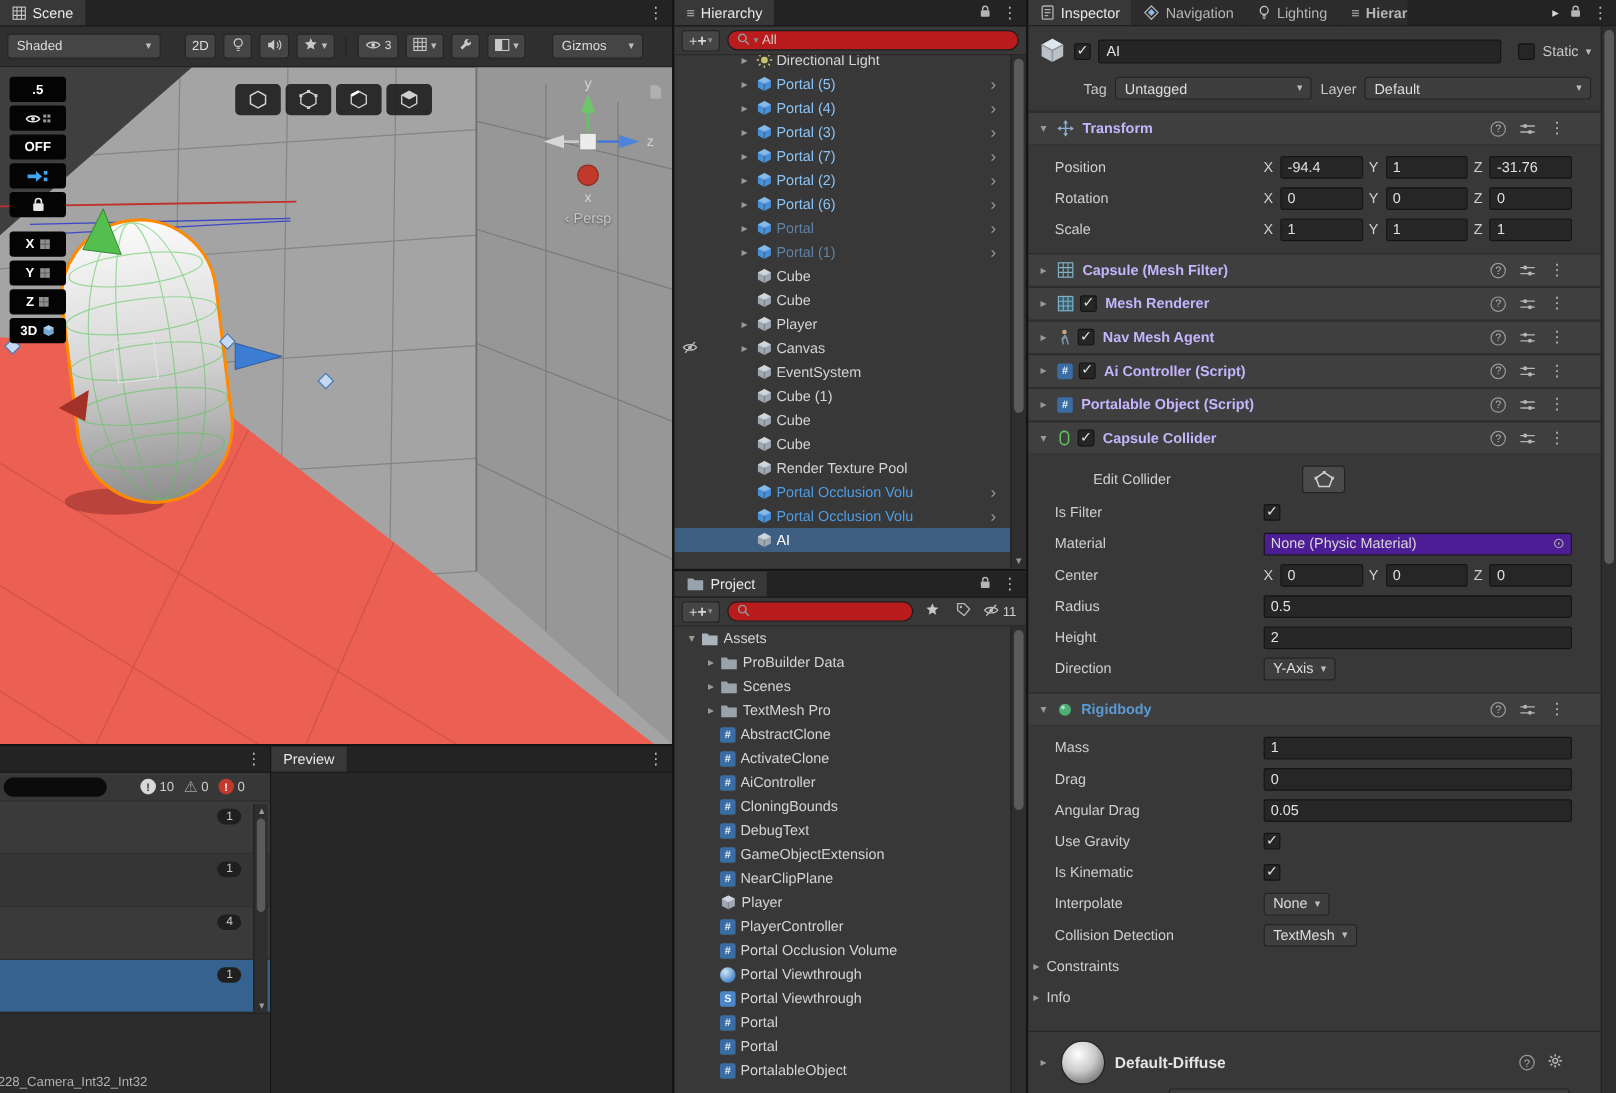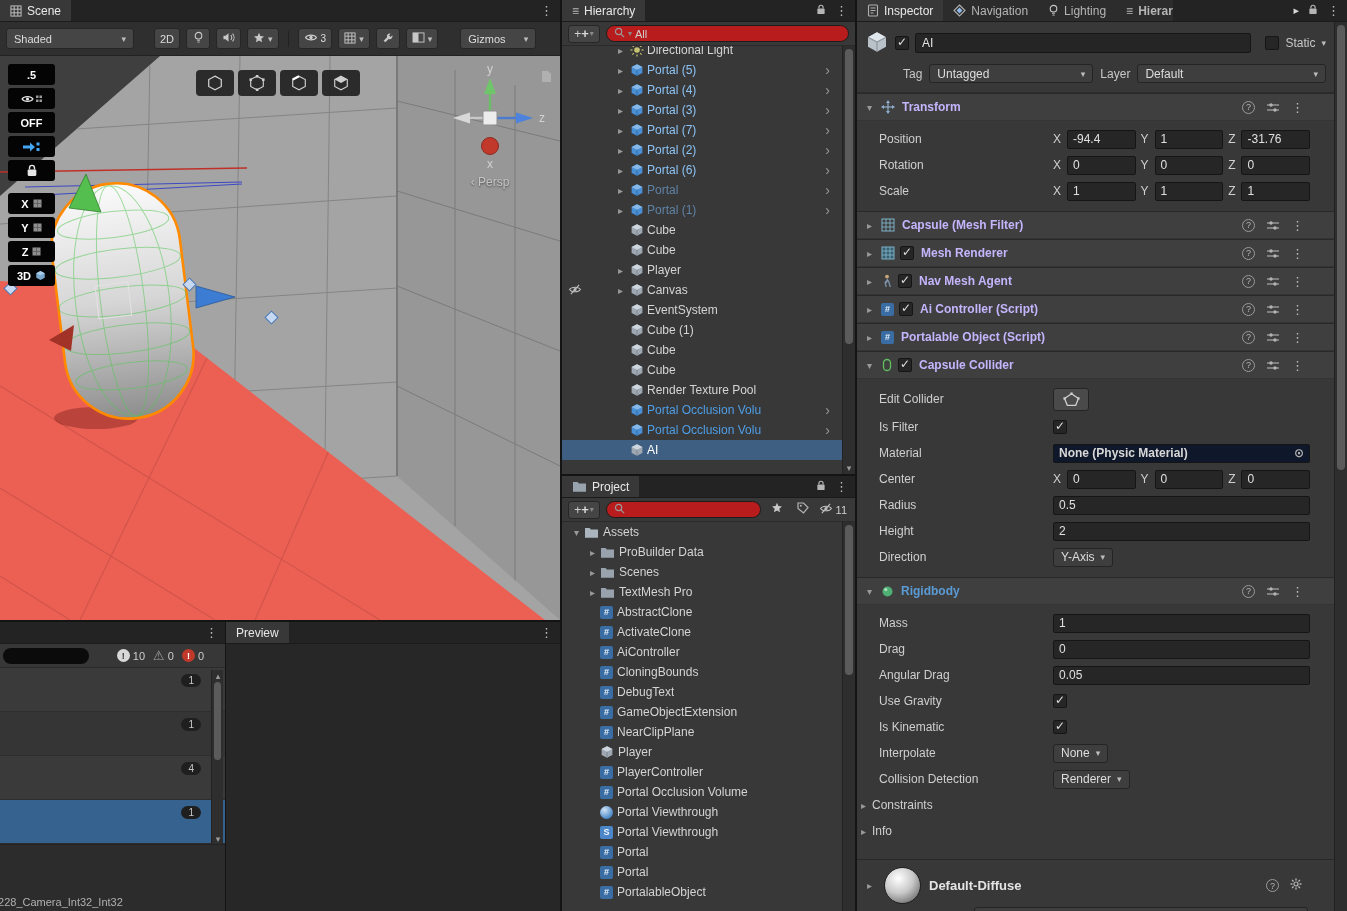--- a/index.html
+++ b/index.html
@@ -127,28 +127,28 @@
 .tl-label{color:#c8c8c8;}
 .popup{height:19px;display:flex;align-items:center;background:#3e3e3e;border:1px solid #242424;border-radius:3px;padding:0 7px;color:#ddd;gap:6px;min-width:0;}
 .popup .gl-caret{margin-left:auto;}
 .tagpop{width:164px;flex:none;}
 .layerpop{flex:1;}
 .comp-head{height:28px;display:flex;align-items:center;padding:0 6px;background:#3f3f3f;border-top:1px solid #292929;border-bottom:1px solid #343434;gap:5px;}
 .comp-title{font-weight:bold;color:#c4b5fd;margin-left:2px;white-space:nowrap;}
 .head-right{margin-left:auto;display:flex;align-items:center;gap:11px;padding-right:24px;}
 .comp-body{padding:5px 0 7px;}
 .prop-row{min-height:26px;display:flex;align-items:center;padding-left:22px;padding-right:24px;}
-.prop-row.tall{min-height:30px;}
+.prop-row.tall{min-height:30px;margin-left:32px;}
 .prop-label{width:174px;flex:none;color:#cfcfcf;white-space:nowrap;}
 .foldrow{padding-left:0;}
 .foldrow .prop-label{width:auto;margin-left:2px;}
 .vec3{flex:1;display:flex;align-items:center;gap:5px;min-width:0;}
 .axis{color:#cfcfcf;margin-right:1px;}
 .num-field{flex:1;height:19px;line-height:17px;background:#262626;border:1px solid #151515;border-radius:2px;padding:0 5px;color:#e0e0e0;min-width:0;white-space:nowrap;}
-.obj-field{flex:1;height:19px;display:flex;align-items:center;background:#0f172a;border:1px solid #151515;border-radius:2px;padding:0 5px;color:#d8d8d8;gap:4px;min-width:0;font-weight:bold;}
+.obj-field{flex:1;height:19px;display:flex;align-items:center;background:#4c1d95;border:1px solid #151515;border-radius:2px;padding:0 5px;color:#d8d8d8;gap:4px;min-width:0;}
 .obj-field .gl-pick{margin-left:auto;}
 .checkbox{width:14px;height:14px;background:#262626;border:1px solid #151515;border-radius:2px;position:relative;flex:none;}
 .checkbox.checked::after{content:"✓";position:absolute;left:1px;top:-2px;font-size:12px;color:#e0e0e0;}
 .mini-btn{width:36px;height:23px;background:#4a4a4a;border:1px solid #242424;border-radius:3px;display:flex;align-items:center;justify-content:center;}
 .mat-block{margin-top:8px;border-top:1px solid #282828;background:#383838;padding:7px 8px 8px 6px;}
 .mat-row1{display:flex;align-items:center;gap:8px;}
 .mat-sphere{width:37px;height:37px;border-radius:50%;background:radial-gradient(circle at 38% 30%,#ffffff,#c9c9c9 45%,#6d6d6d 85%);border:1px solid #1f1f1f;flex:none;}
 .mat-title{font-weight:bold;color:#e4e4e4;font-size:13px;}
 .mat-row2{display:flex;align-items:center;margin-top:3px;padding-left:64px;gap:8px;}
 .shader-label{color:#a8a8a8;}
@@ -1395,21 +1395,21 @@
               <div class="prop-row">
                 <span class="prop-label">Interpolate</span>
                 <span class="popup">
                   <span>None</span>
                   <span class="gl gl-caret"></span>
                 </span>
               </div>
               <div class="prop-row">
                 <span class="prop-label">Collision Detection</span>
                 <span class="popup">
-                  <span>Renderer</span>
+                  <span>TextMesh</span>
                   <span class="gl gl-caret"></span>
                 </span>
               </div>
               <div class="prop-row foldrow">
                 <span class="fold"></span>
                 <span class="prop-label">Constraints</span>
               </div>
               <div class="prop-row foldrow">
                 <span class="fold"></span>
                 <span class="prop-label">Info</span>

